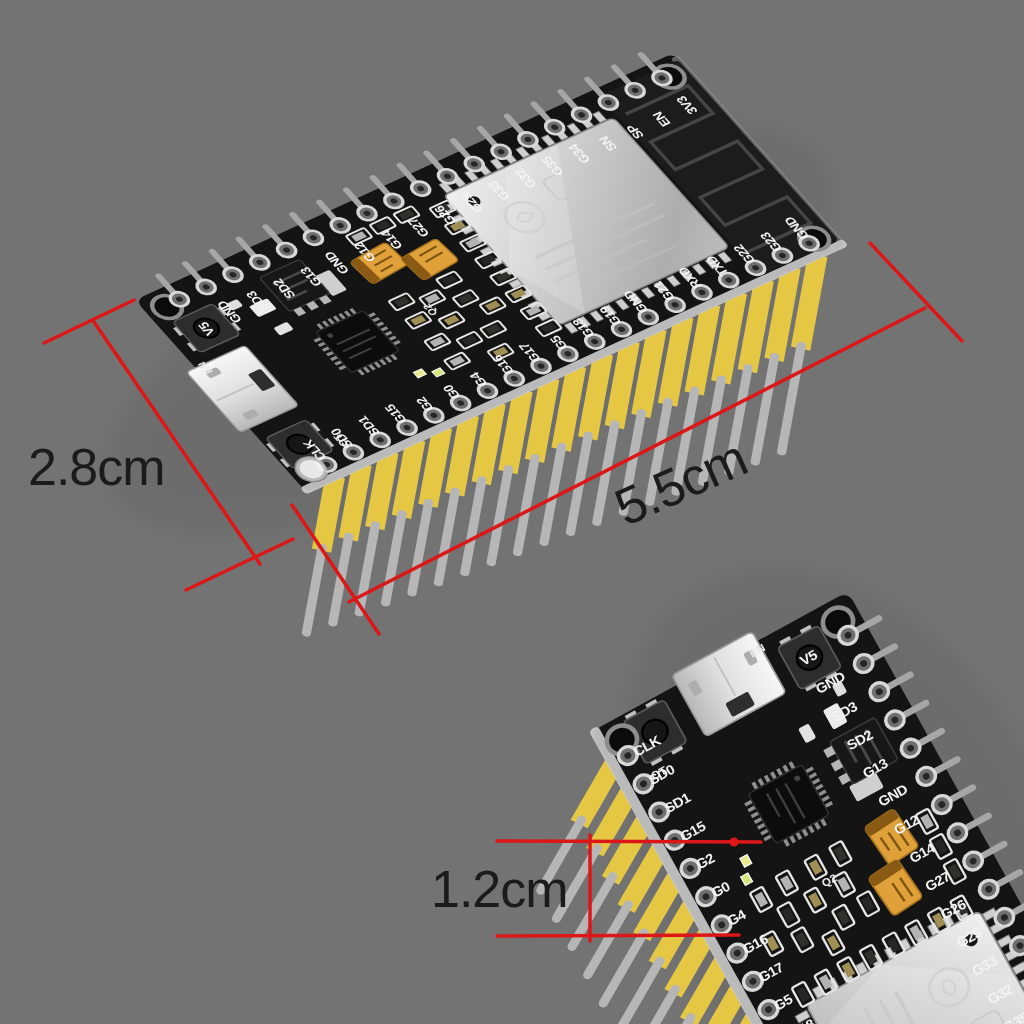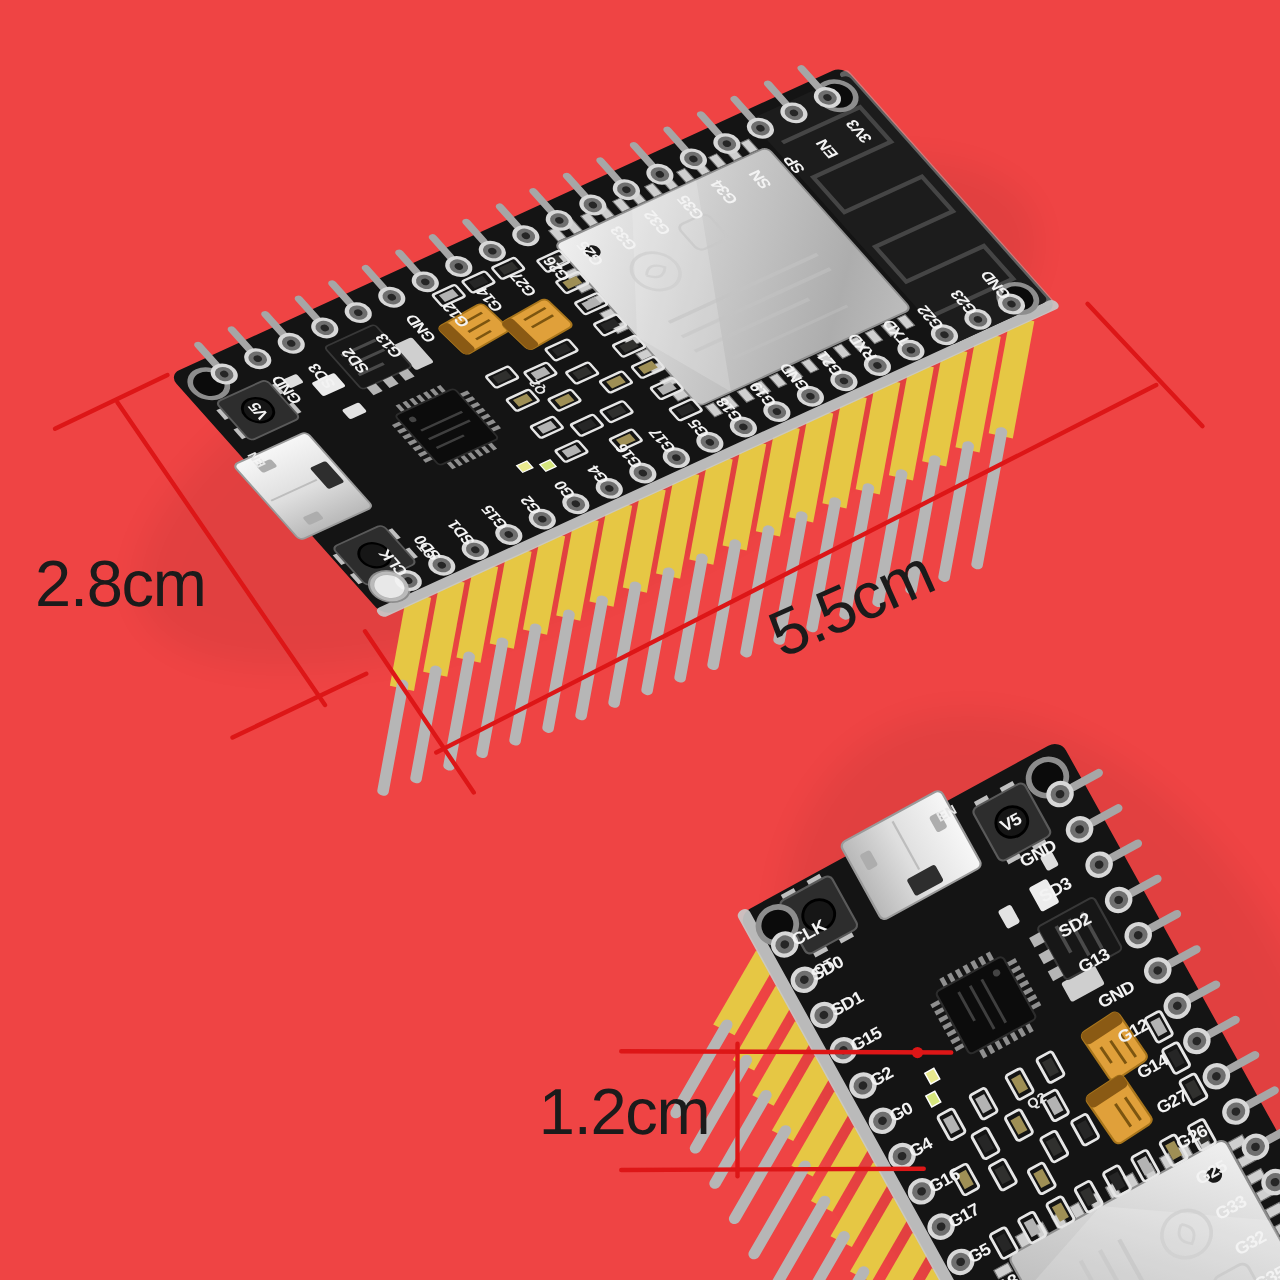--- a/index.html
+++ b/index.html
@@ -1,16 +1,16 @@
 <!DOCTYPE html>
 <html style="--dimline: #dd1617; --dimtext: #1b1b1b; --pcb: #141414; --cap: #e0a03a;"><head>
 <meta charset="utf-8">
 <style>
   html,body{margin:0;padding:0;background:#fff;}
-  .stage{position:relative;width:1024px;height:1024px;background:#ef4444;overflow:hidden;
+  .stage{position:relative;width:1024px;height:1024px;background:#737373;overflow:hidden;
          font-family:"Liberation Sans", sans-serif;}
   svg{display:block;}
   .pcb-base{fill:var(--pcb,#141414);}
   .dim-line{stroke:var(--dimline,#dd1617);stroke-width:3.5;fill:none;stroke-linecap:round;}
   .dim-label{font-family:"Liberation Sans",sans-serif;font-size:52px;font-weight:400;
              fill:var(--dimtext,#1b1b1b);letter-spacing:-1px;}
   .pin-label{font-family:"Liberation Sans",sans-serif;font-size:12.5px;font-weight:700;
              fill:#f3f3f3;letter-spacing:-0.5px;}
   .silk{font-family:"Liberation Sans",sans-serif;font-size:10px;font-weight:700;fill:#e8e8e8;}
   .cap{fill:var(--cap,#e0a03a);}

